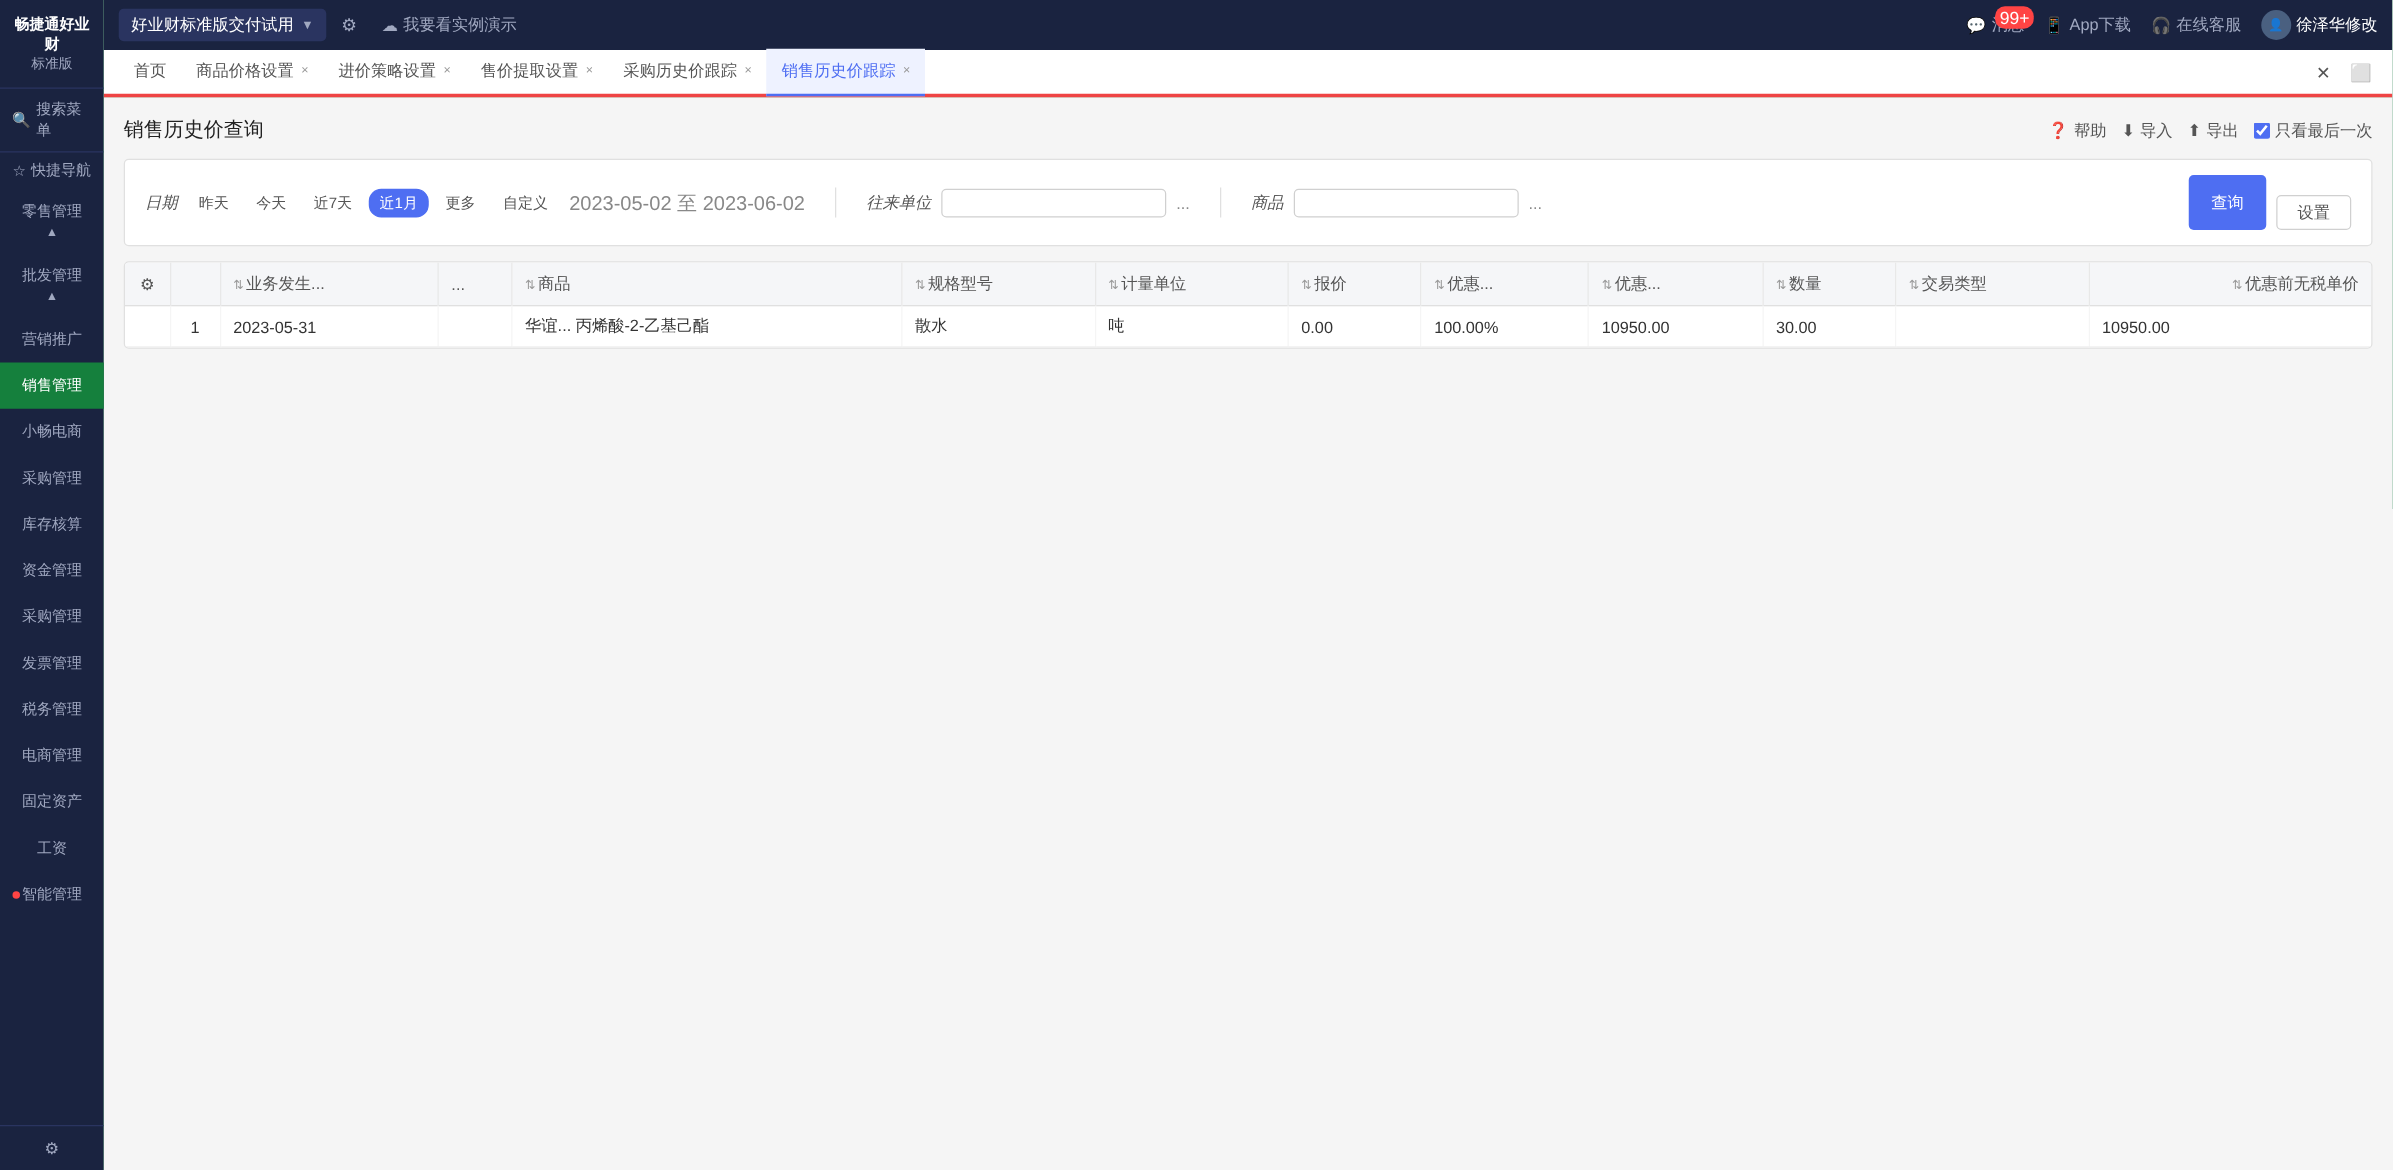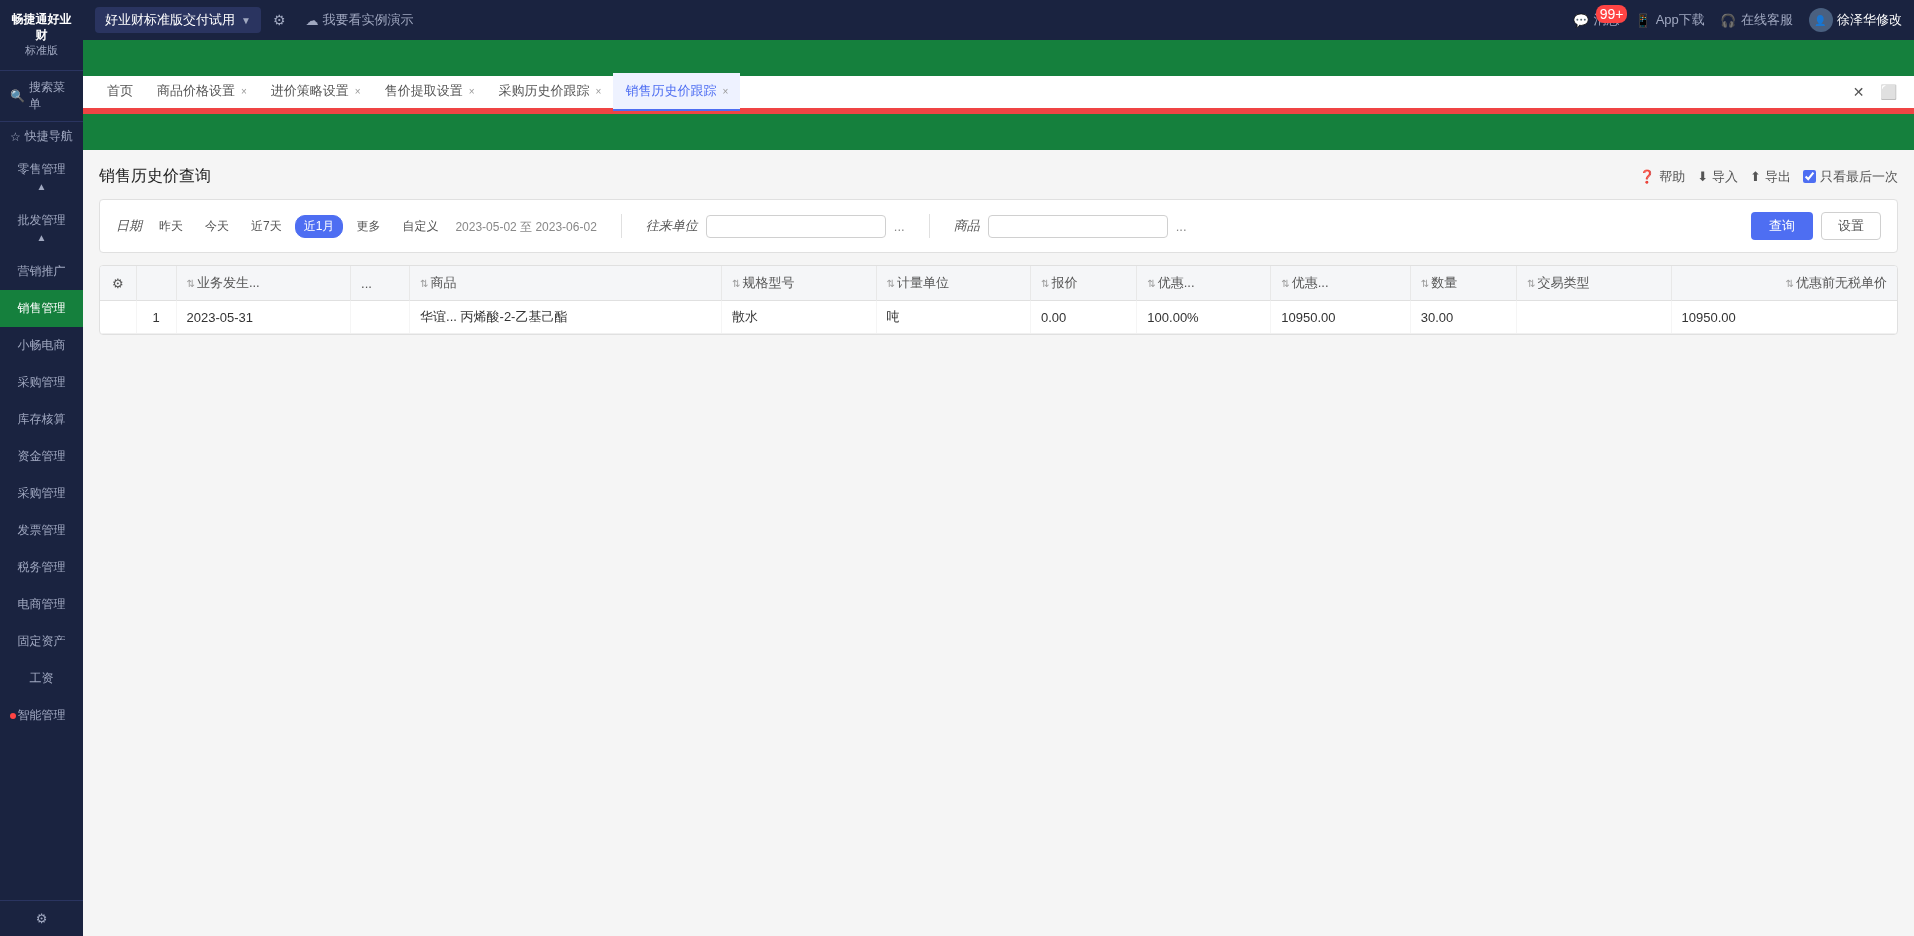--- a/index.html
+++ b/index.html
@@ -13,36 +13,36 @@
     .sidebar-search { padding: 8px 10px; font-size: 12px; color: #a0a8c0; cursor: pointer; display: flex; align-items: center; gap: 4px; border-bottom: 1px solid #2a3460; }
     .sidebar-nav { padding: 6px 10px; font-size: 12px; color: #a0a8c0; cursor: pointer; display: flex; align-items: center; gap: 4px; }
     .sidebar-item { padding: 10px 8px; font-size: 12px; color: #a0a8c0; cursor: pointer; text-align: center; display: flex; flex-direction: column; align-items: center; gap: 3px; position: relative; }
     .sidebar-item.active { background: #15803d; color: #fff; }
     .sidebar-item .item-label { font-size: 12px; }
     .sidebar-item .item-arrow { font-size: 10px; }
     .sidebar-dot { width: 6px; height: 6px; background: #ff4444; border-radius: 50%; position: absolute; left: 10px; top: 50%; transform: translateY(-50%); }
     .sidebar-bottom { margin-top: auto; border-top: 1px solid #2a3460; padding: 10px 8px; text-align: center; cursor: pointer; color: #a0a8c0; }
 
     
-    .main { flex: 1; display: flex; flex-direction: column; background: #15803d; overflow: hidden; gap: 36px; }
+    .main { flex: 1; display: flex; flex-direction: column; background: #15803d; overflow: hidden; }
 
     
     .topbar { background: #1a2340; color: #fff; display: flex; align-items: center; padding: 0 12px; height: 40px; flex-shrink: 0; gap: 12px; }
     .topbar-module { display: flex; align-items: center; gap: 6px; background: #2a3460; padding: 4px 10px; border-radius: 4px; cursor: pointer; font-size: 13px; }
     .topbar-module .arrow { font-size: 10px; color: #a0a8c0; }
     .topbar-settings-icon { color: #a0a8c0; cursor: pointer; font-size: 14px; }
     .topbar-demo { display: flex; align-items: center; gap: 4px; font-size: 13px; color: #a0a8c0; cursor: pointer; margin-left: 8px; }
     .topbar-right { margin-left: auto; display: flex; align-items: center; gap: 16px; font-size: 13px; }
     .topbar-right-item { display: flex; align-items: center; gap: 4px; cursor: pointer; color: #a0a8c0; position: relative; }
     .badge { background: #ff4444; color: #fff; font-size: 14px; border-radius: 8px; padding: 1px 4px; position: absolute; top: -6px; right: -8px; }
     .topbar-user { display: flex; align-items: center; gap: 4px; color: #fff; cursor: pointer; }
     .user-avatar { width: 24px; height: 24px; background: #4a6080; border-radius: 50%; display: flex; align-items: center; justify-content: center; font-size: 10px; }
 
     
-    .tabbar { background: #fff; border-bottom: 6px solid #ef4444; display: flex; align-items: center; padding: 0 12px; flex-shrink: 0; height: 38px; gap: 0; }
+    .tabbar { background: #fff; border-bottom: 3px solid #ef4444; display: flex; align-items: center; padding: 0 12px; flex-shrink: 0; height: 38px; gap: 0; }
     .tab { padding: 0 12px; height: 38px; display: flex; align-items: center; gap: 4px; cursor: pointer; font-size: 13px; color: #555; border-bottom: 2px solid transparent; white-space: nowrap; }
     .tab.active { color: #4e6ef2; border-bottom: 2px solid #4e6ef2; background: #eef2ff; }
     .tab .close-btn { font-size: 10px; color: #999; margin-left: 2px; }
     .tab-close-area { display: flex; align-items: center; margin-left: auto; gap: 8px; }
     .tab-close-btn { cursor: pointer; color: #555; font-size: 14px; padding: 2px 4px; }
     .tab-expand-btn { cursor: pointer; color: #555; font-size: 14px; padding: 2px 4px; }
 
     
     .page-content { flex: 1; padding: 16px; overflow: auto; background: #f5f5f5; }
 
@@ -54,27 +54,27 @@
     .checkbox-label { display: flex; align-items: center; gap: 4px; font-size: 13px; color: #555; cursor: pointer; }
     .checkbox-label input { accent-color: #4e6ef2; }
 
     
     .search-area { background: #fff; border: 1px solid #e0e0e0; border-radius: 4px; padding: 12px 16px; margin-bottom: 12px; display: flex; align-items: center; gap: 24px; }
     .search-group { display: flex; align-items: center; gap: 8px; }
     .search-label { font-size: 13px; color: #555; white-space: nowrap; font-style: italic; }
     .date-options { display: flex; align-items: center; gap: 4px; }
     .date-btn { padding: 2px 8px; font-size: 12px; color: #555; cursor: pointer; border-radius: 3px; border: 1px solid transparent; }
     .date-btn.active { background: #4e6ef2; color: #fff; border-color: #4e6ef2; border-radius: 10px; }
-    .date-range { font-size: 12px; color: #888; margin-top: 2px; }
+    .date-range { font-size: 16px; color: #888; margin-top: 2px; }
     .search-input { border: 1px solid #d0d0d0; border-radius: 4px; padding: 3px 8px; font-size: 13px; color: #333; width: 180px; }
     .search-more { color: #888; cursor: pointer; font-size: 13px; }
     .search-divider { width: 1px; height: 24px; background: #e0e0e0; }
     .search-actions { margin-left: auto; display: flex; gap: 8px; }
     .btn-primary { background: #4e6ef2; color: #fff; border: none; border-radius: 4px; padding: 5px 18px; font-size: 13px; cursor: pointer; }
-    .btn-default { background: #fff; color: #555; border: 1px solid #d0d0d0; border-radius: 4px; padding: 4px 16px; font-size: 13px; cursor: pointer; }
+    .btn-default { background: #fff; color: #555; border: 1px solid #d0d0d0; border-radius: 4px; padding: 4px 16px; font-size: 13px; cursor: pointer; margin-top: 16px; }
 
     
     .table-container { background: #fff; border: 1px solid #e0e0e0; border-radius: 4px; overflow: auto; }
     table { width: 100%; border-collapse: collapse; font-size: 13px; }
     thead tr { background: #f5f6f8; border-bottom: 1px solid #e0e0e0; }
     th { padding: 8px 10px; text-align: left; color: #555; font-weight: normal; white-space: nowrap; border-right: 1px solid #e8e8e8; }
     th:last-child { border-right: none; }
     td { padding: 7px 10px; color: #333; border-bottom: 1px solid #f0f0f0; border-right: 1px solid #f5f5f5; white-space: nowrap; }
     td:last-child { border-right: none; }
     .col-seq { width: 40px; text-align: center; }

